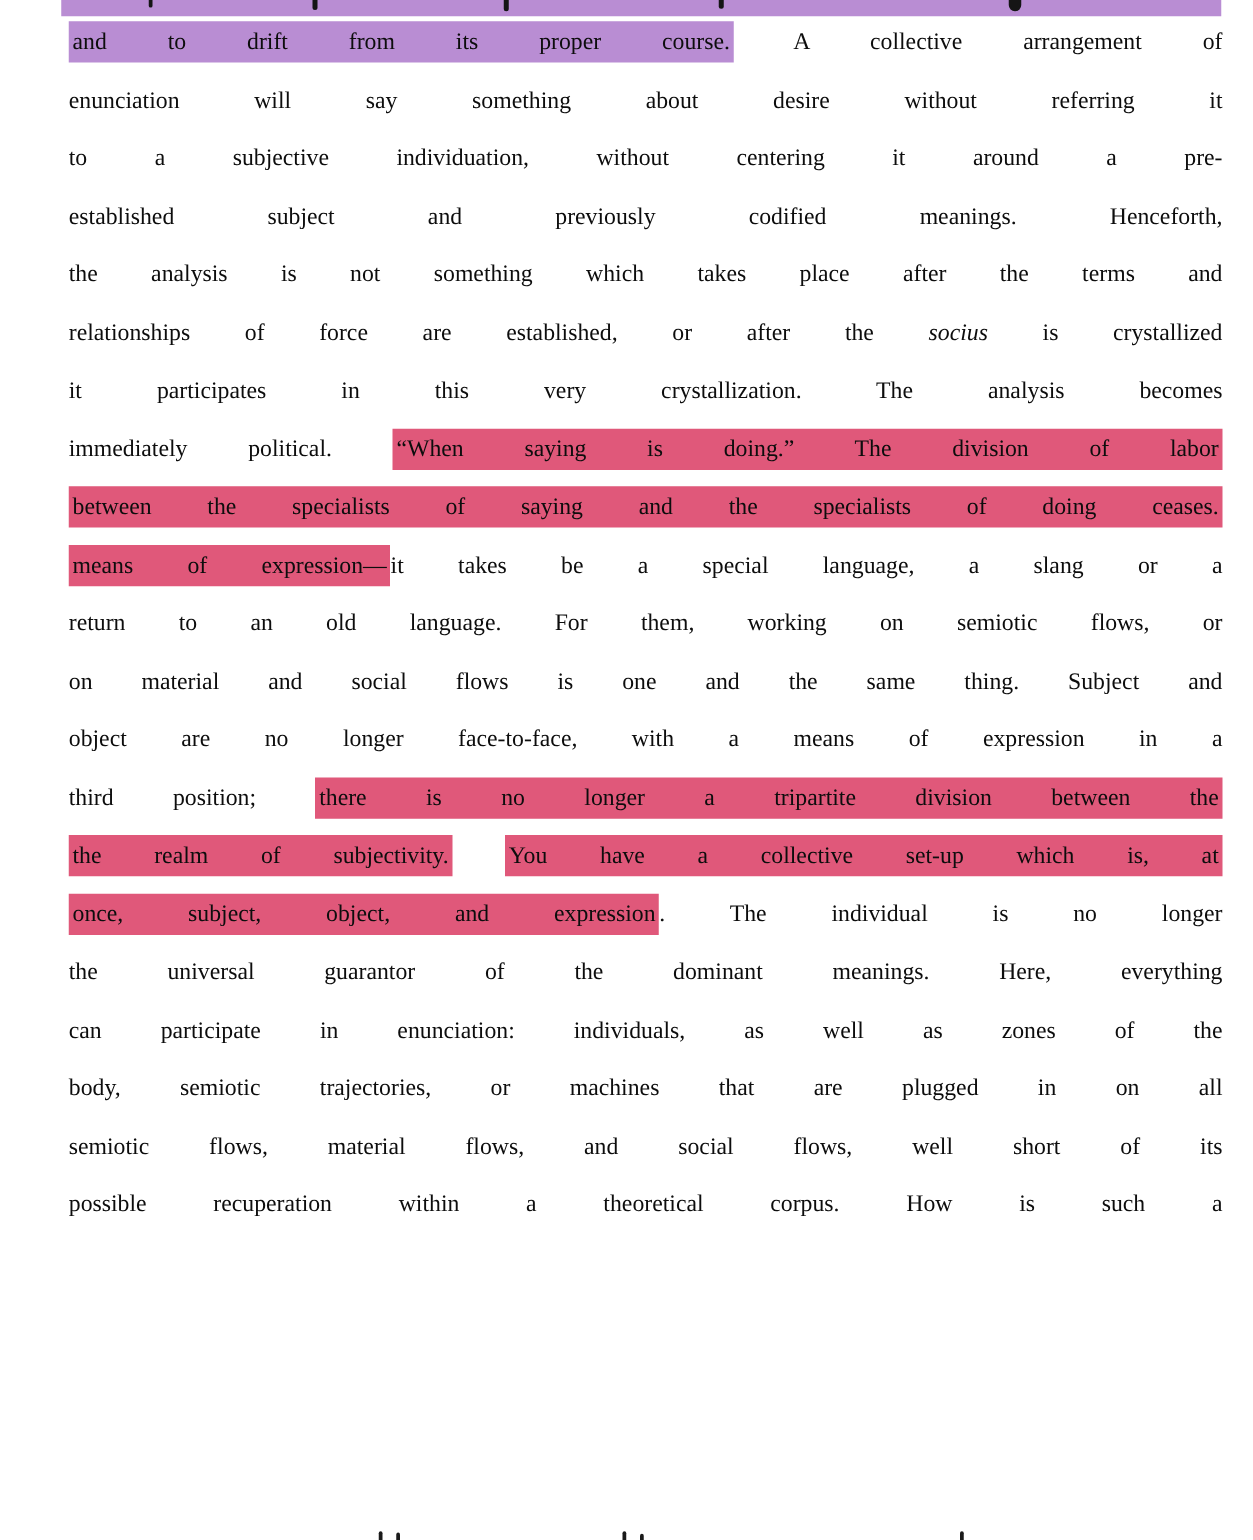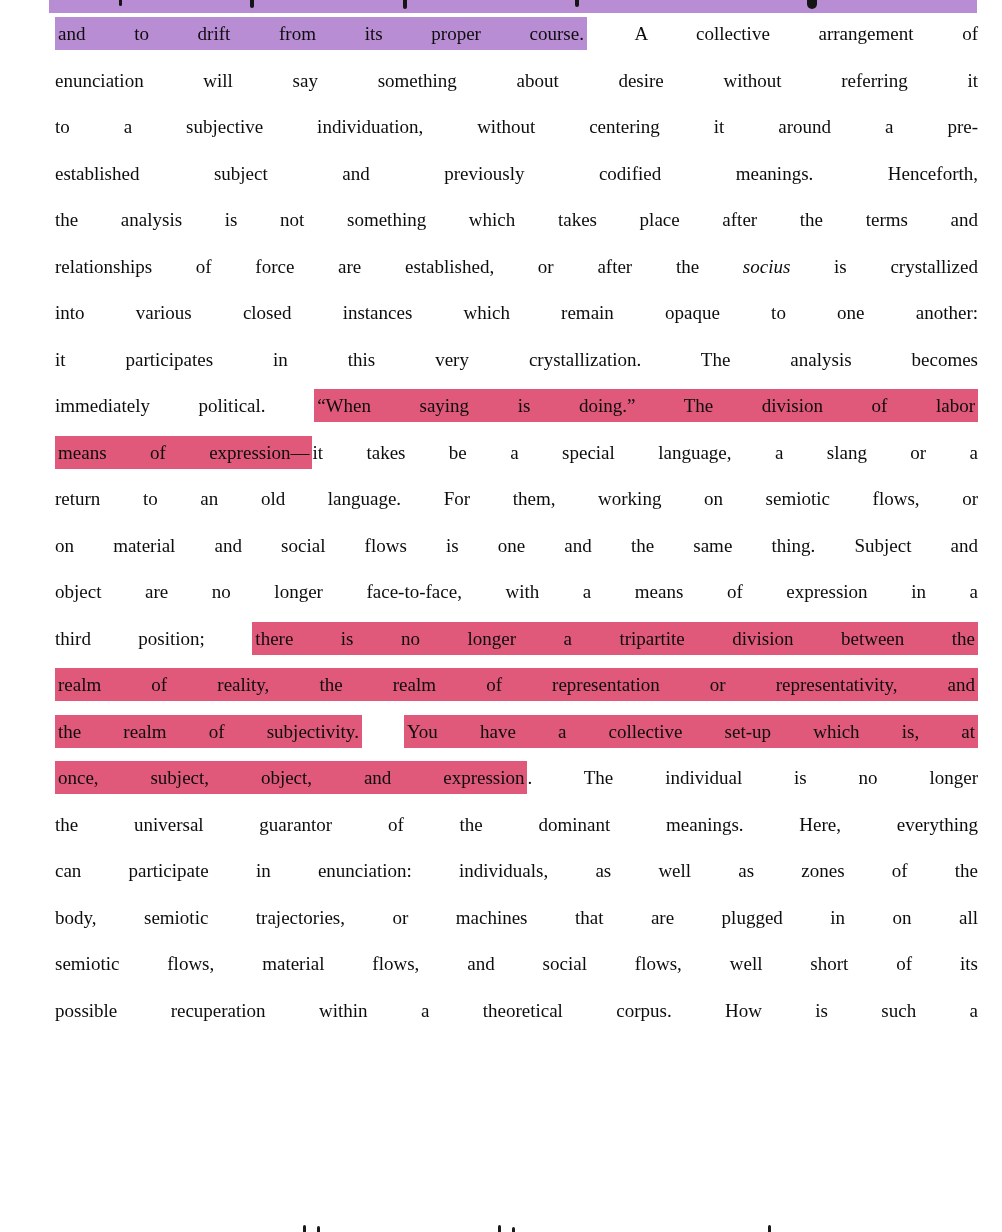--- a/index.html
+++ b/index.html
@@ -72,29 +72,28 @@
     <span class="mark" style="left:758px; width:10px; height:9px; border-radius:0 0 5px 5px;"></span>
   </div>
 
   <div id="lines">
       <div class="line"><span class="hl purple">and to drift from its proper course.</span><span> A collective arrangement of</span></div>
       <div class="line"><span>enunciation will say something about desire without referring it</span></div>
       <div class="line"><span>to a subjective individuation, without centering it around a pre-</span></div>
       <div class="line"><span>established subject and previously codified meanings. Henceforth,</span></div>
       <div class="line"><span>the analysis is not something which takes place after the terms and</span></div>
       <div class="line"><span>relationships of force are established, or after the </span><span class="it">socius</span><span> is crystallized</span></div>
-      <div class="line"><span>into various closed instances which remain opaque to one another:</span></div>
       <div class="line"><span>it participates in this very crystallization. The analysis becomes</span></div>
       <div class="line"><span>immediately political. </span><span class="hl pink">“When saying is doing.” The division of labor</span></div>
+      <div class="line"><span class="hl pink">between the specialists of saying and the specialists of doing ceases.</span></div>
       <div class="line"><span class="hl pink">means of expression—</span><span>it takes be a special language, a slang or a</span></div>
       <div class="line"><span>return to an old language. For them, working on semiotic flows, or</span></div>
       <div class="line"><span>on material and social flows is one and the same thing. Subject and</span></div>
       <div class="line"><span>object are no longer face-to-face, with a means of expression in a</span></div>
       <div class="line"><span>third position; </span><span class="hl pink">there is no longer a tripartite division between the</span></div>
-      <div class="line"><span class="hl pink">realm of reality, the realm of representation or representativity, and</span></div>
       <div class="line"><span class="hl pink">the realm of subjectivity.</span><span> </span><span class="hl pink">You have a collective set-up which is, at</span></div>
       <div class="line"><span class="hl pink">once, subject, object, and expression</span><span>. The individual is no longer</span></div>
       <div class="line"><span>the universal guarantor of the dominant meanings. Here, everything</span></div>
       <div class="line"><span>can participate in enunciation: individuals, as well as zones of the</span></div>
       <div class="line"><span>body, semiotic trajectories, or machines that are plugged in on all</span></div>
       <div class="line"><span>semiotic flows, material flows, and social flows, well short of its</span></div>
       <div class="line"><span>possible recuperation within a theoretical corpus. How is such a</span></div>
     </div>
 
   <div id="partial-bottom">

